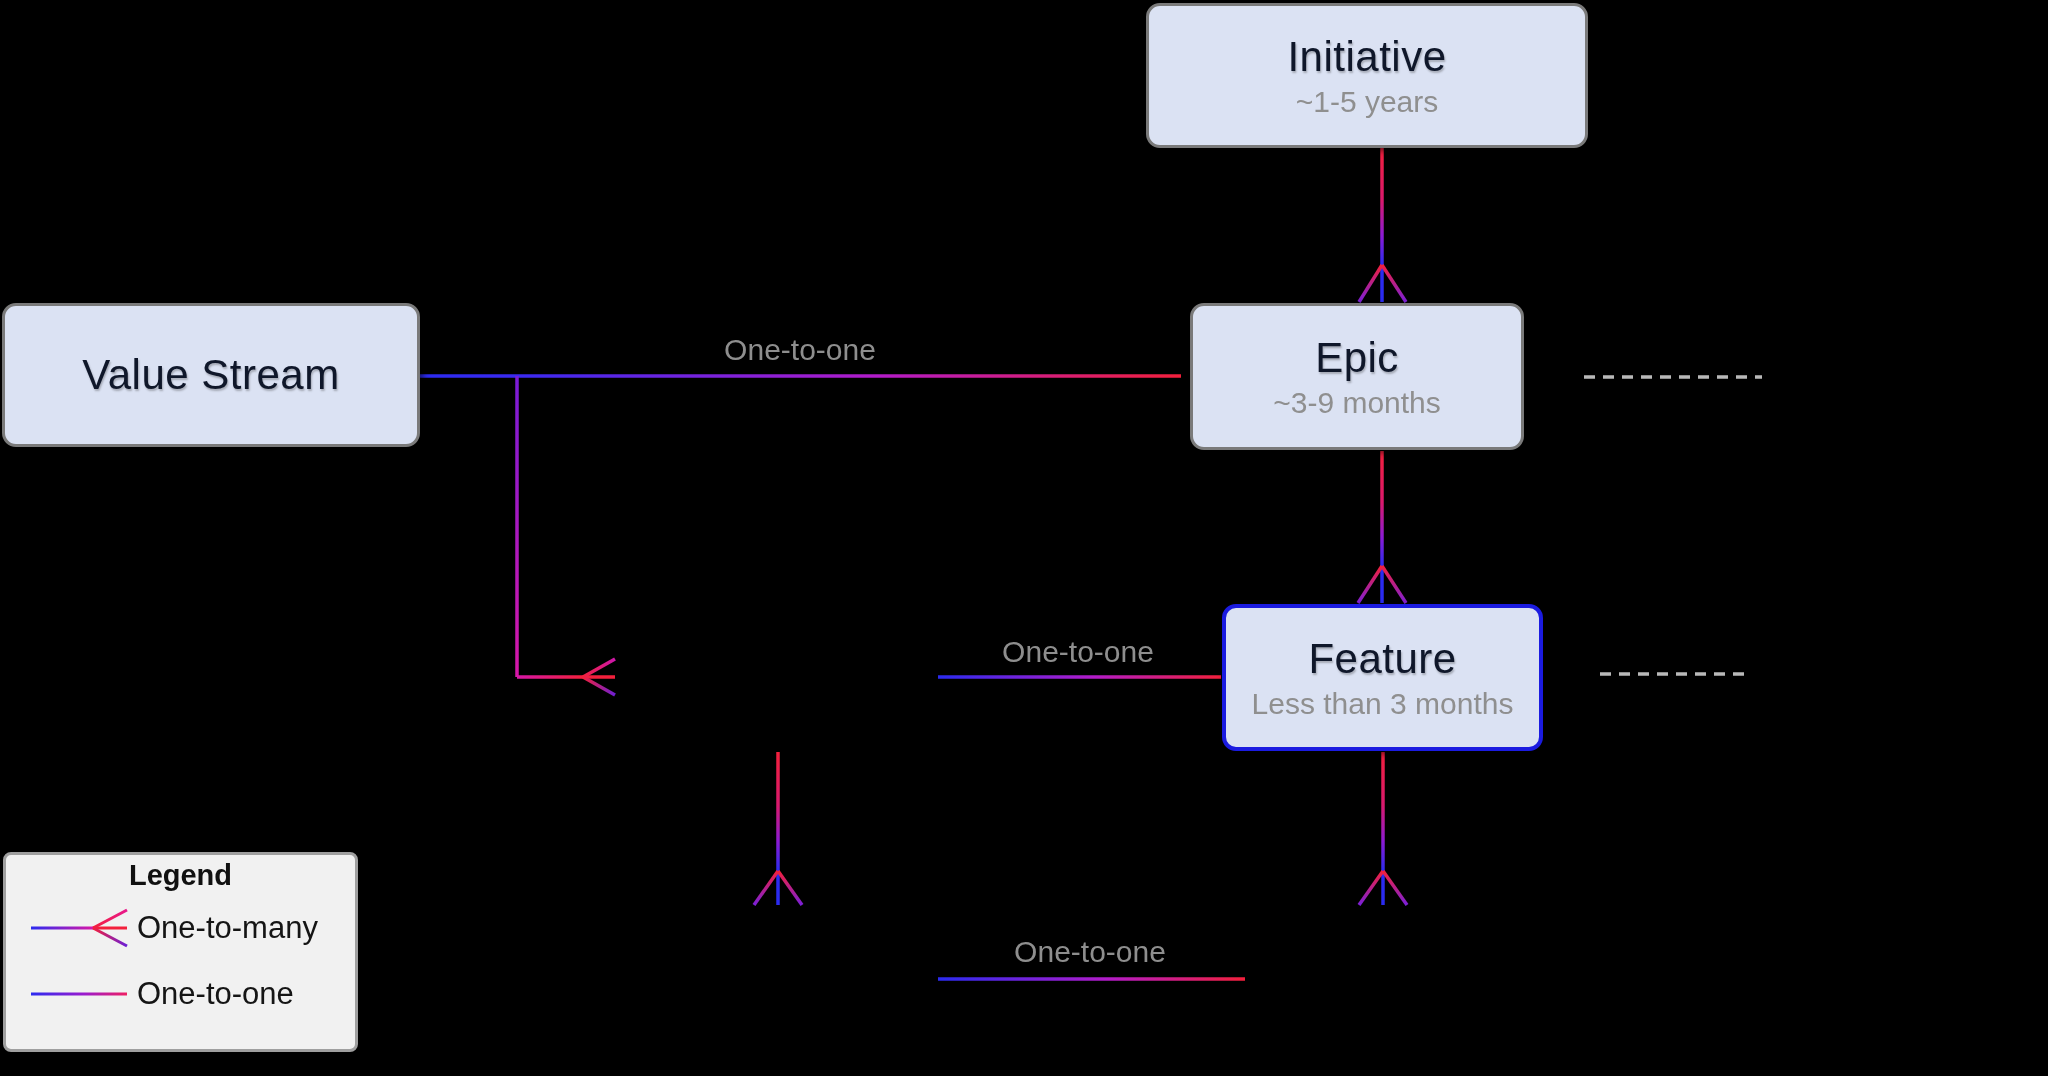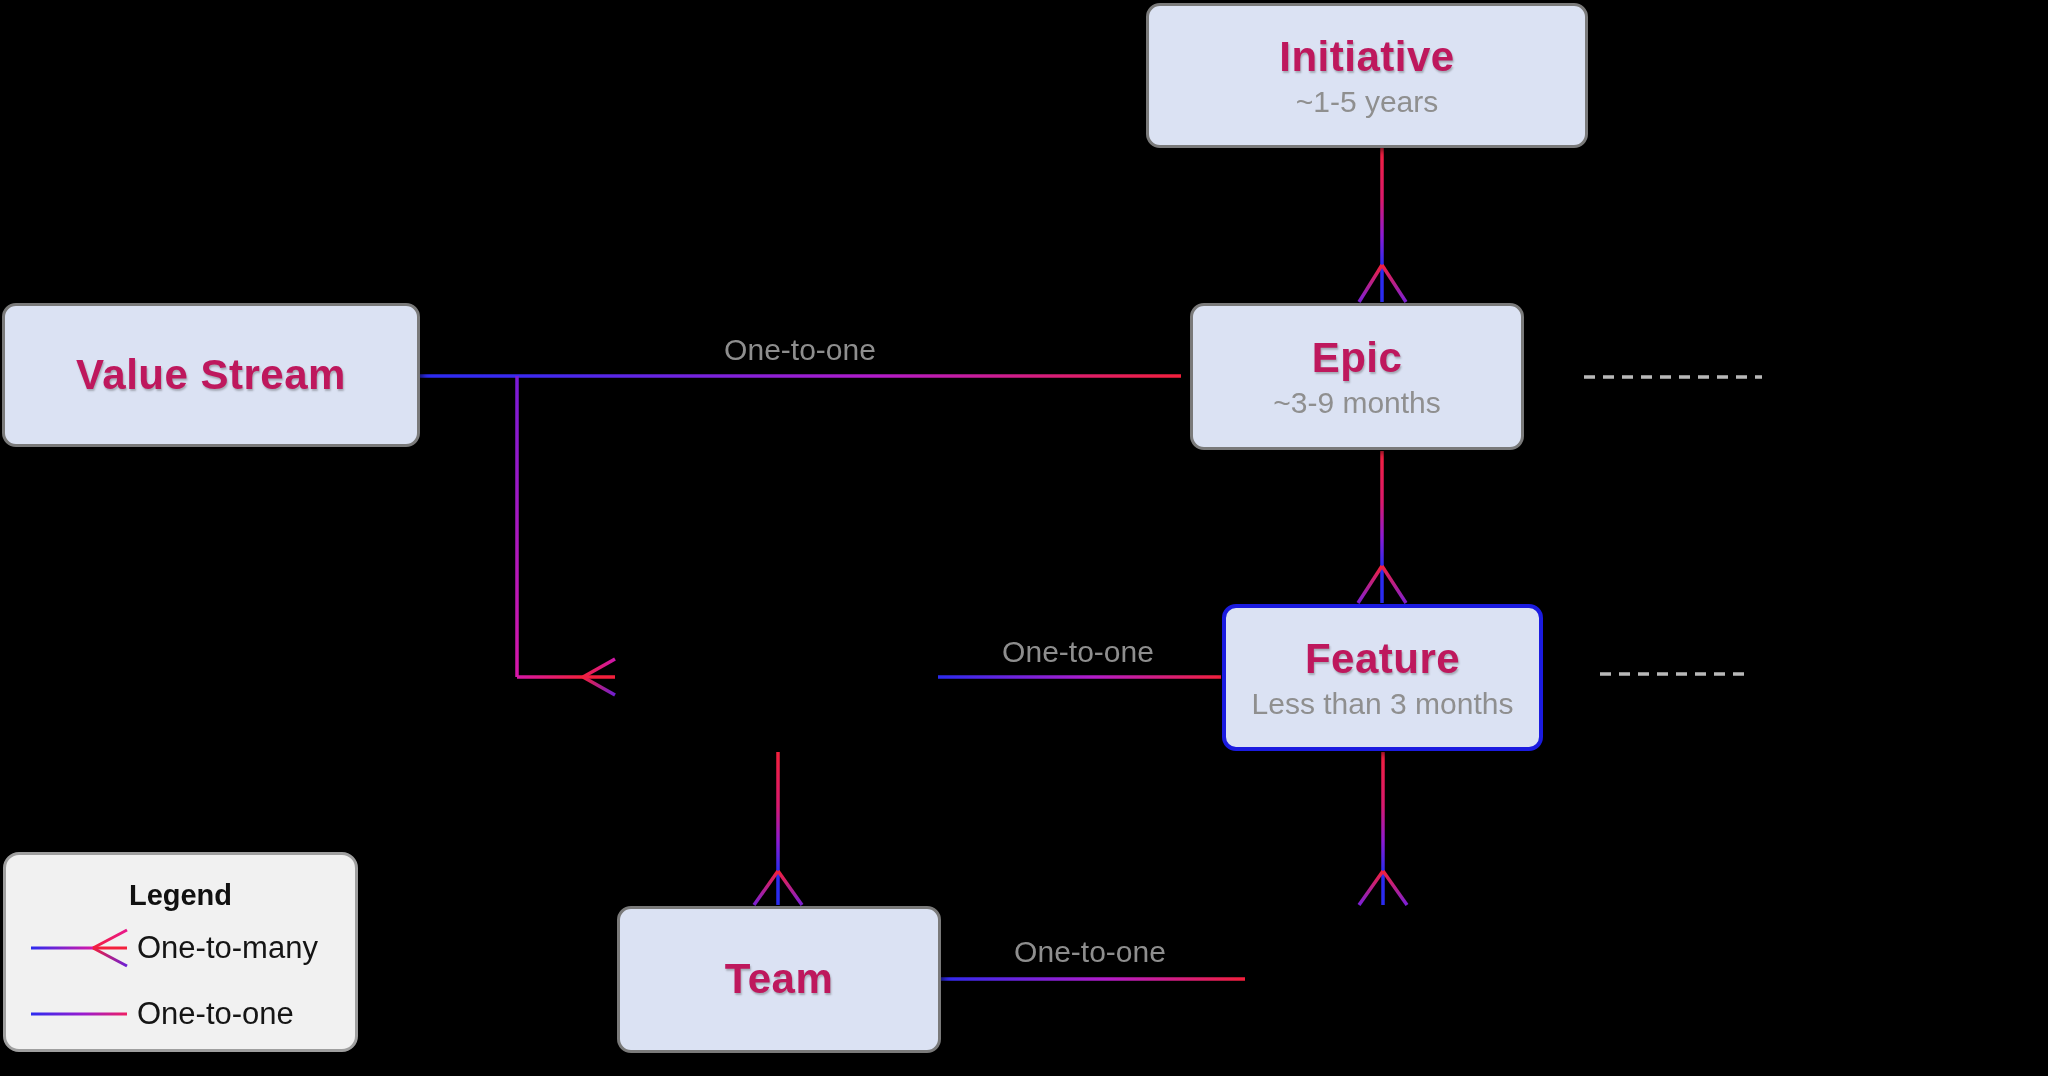--- a/index.html
+++ b/index.html
@@ -9,40 +9,40 @@
   }
   svg.wires{position:absolute;left:0;top:0;z-index:1;}
   .node{
     position:absolute;z-index:2;box-sizing:border-box;
     background:#dbe2f3;border:3px solid #7a7a7a;border-radius:14px;
     display:flex;flex-direction:column;align-items:center;justify-content:center;
     box-shadow:3px 3px 6px rgba(0,0,0,0.55);
   }
   .node.selected{border:4px solid #1b1be0;}
   .node-title{
-    font-size:42px;font-weight:bold;color:#be185d;letter-spacing:0.5px;
+    font-size:42px;font-weight:normal;color:#0f172a;letter-spacing:0.5px;
     text-shadow:1px 2px 2px rgba(40,40,40,0.30);line-height:1.15;
   }
   .node-sub{font-size:30px;color:#8f8f8f;margin-top:4px;line-height:1.1;}
   .side-box{
     position:absolute;z-index:2;box-sizing:border-box;
     background:#f1f1f1;border:3px solid #9f9f9f;border-radius:10px;
     display:flex;flex-direction:column;align-items:center;justify-content:center;
     box-shadow:3px 3px 6px rgba(0,0,0,0.55);
   }
   .side-text{font-size:29px;color:#9a9a9a;text-align:center;line-height:1.25;}
   .edge-label{
     position:absolute;z-index:2;transform:translate(-50%,-50%);
     font-size:30px;color:#8e8e8e;white-space:nowrap;
     text-shadow:0 2px 3px rgba(0,0,0,0.8);
   }
   .legend{
     position:absolute;left:3px;top:852px;width:355px;height:200px;z-index:2;
-    box-sizing:border-box;background:#f1f1f1;border:3px solid #9f9f9f;border-radius:16px;
-    box-shadow:3px 3px 6px rgba(0,0,0,0.55);padding:20px 0 0 0;
+    box-sizing:border-box;background:#f1f1f1;border:3px solid #9f9f9f;border-radius:8px;
+    box-shadow:3px 3px 6px rgba(0,0,0,0.55);padding:0 0 0 0;
   }
   .legend-title{font-size:29px;font-weight:bold;color:#111;text-align:center;margin-top:4px;}
   .legend-row{display:flex;align-items:center;height:60px;margin-top:6px;margin-left:9px;}
   .legend-row svg{flex:0 0 auto;display:block;}
   .legend-label{font-size:31px;color:#151515;margin-left:2px;white-space:nowrap;}
 </style>
 </head>
 <body>
 
 <div id="stage">
@@ -183,23 +183,20 @@
     <div class="node-title">Epic</div>
     <div class="node-sub">~3-9 months</div>
   </div>
 
 
   <div class="node selected" style="left:1222px;top:604px;width:321px;height:147px">
     <div class="node-title">Feature</div>
     <div class="node-sub">Less than 3 months</div>
   </div>
 
-  <div class="node" style="left:617px;top:906px;width:324px;height:147px">
-    <div class="node-title">Team</div>
-  </div>
 
 
 
 
   <div class="edge-label" style="left:800px;top:350px">One-to-one</div>
   <div class="edge-label" style="left:1078px;top:652px">One-to-one</div>
   <div class="edge-label" style="left:1090px;top:952px">One-to-one</div>
 
   <div class="legend">
     <div class="legend-title">Legend</div>

